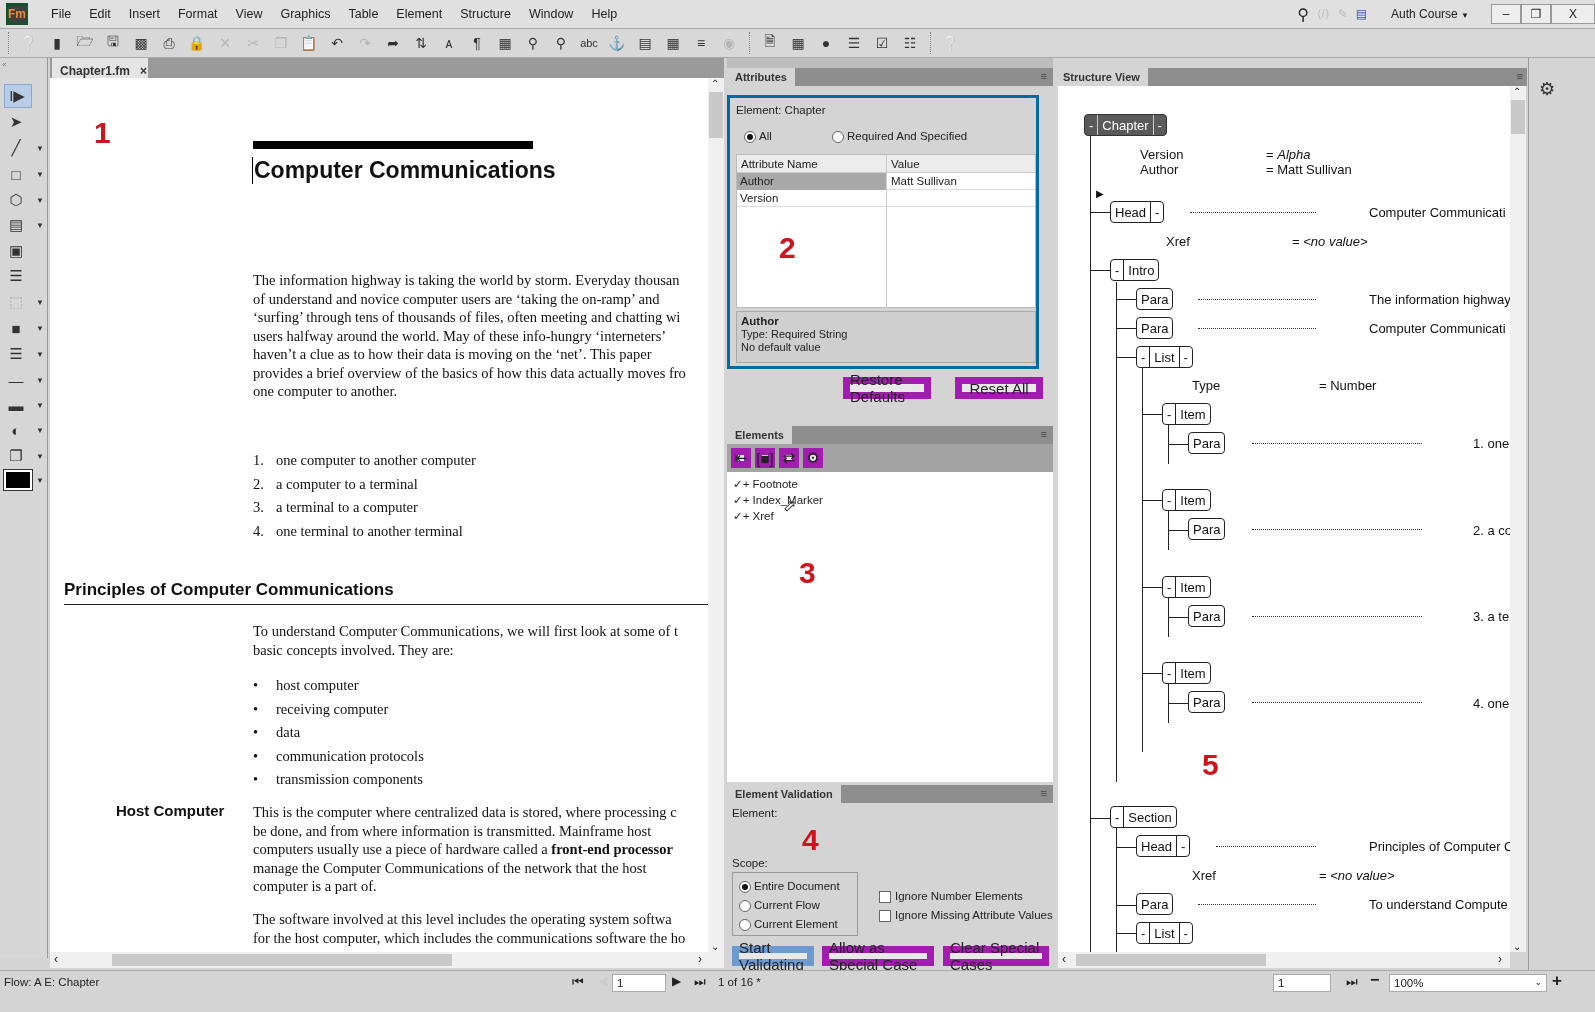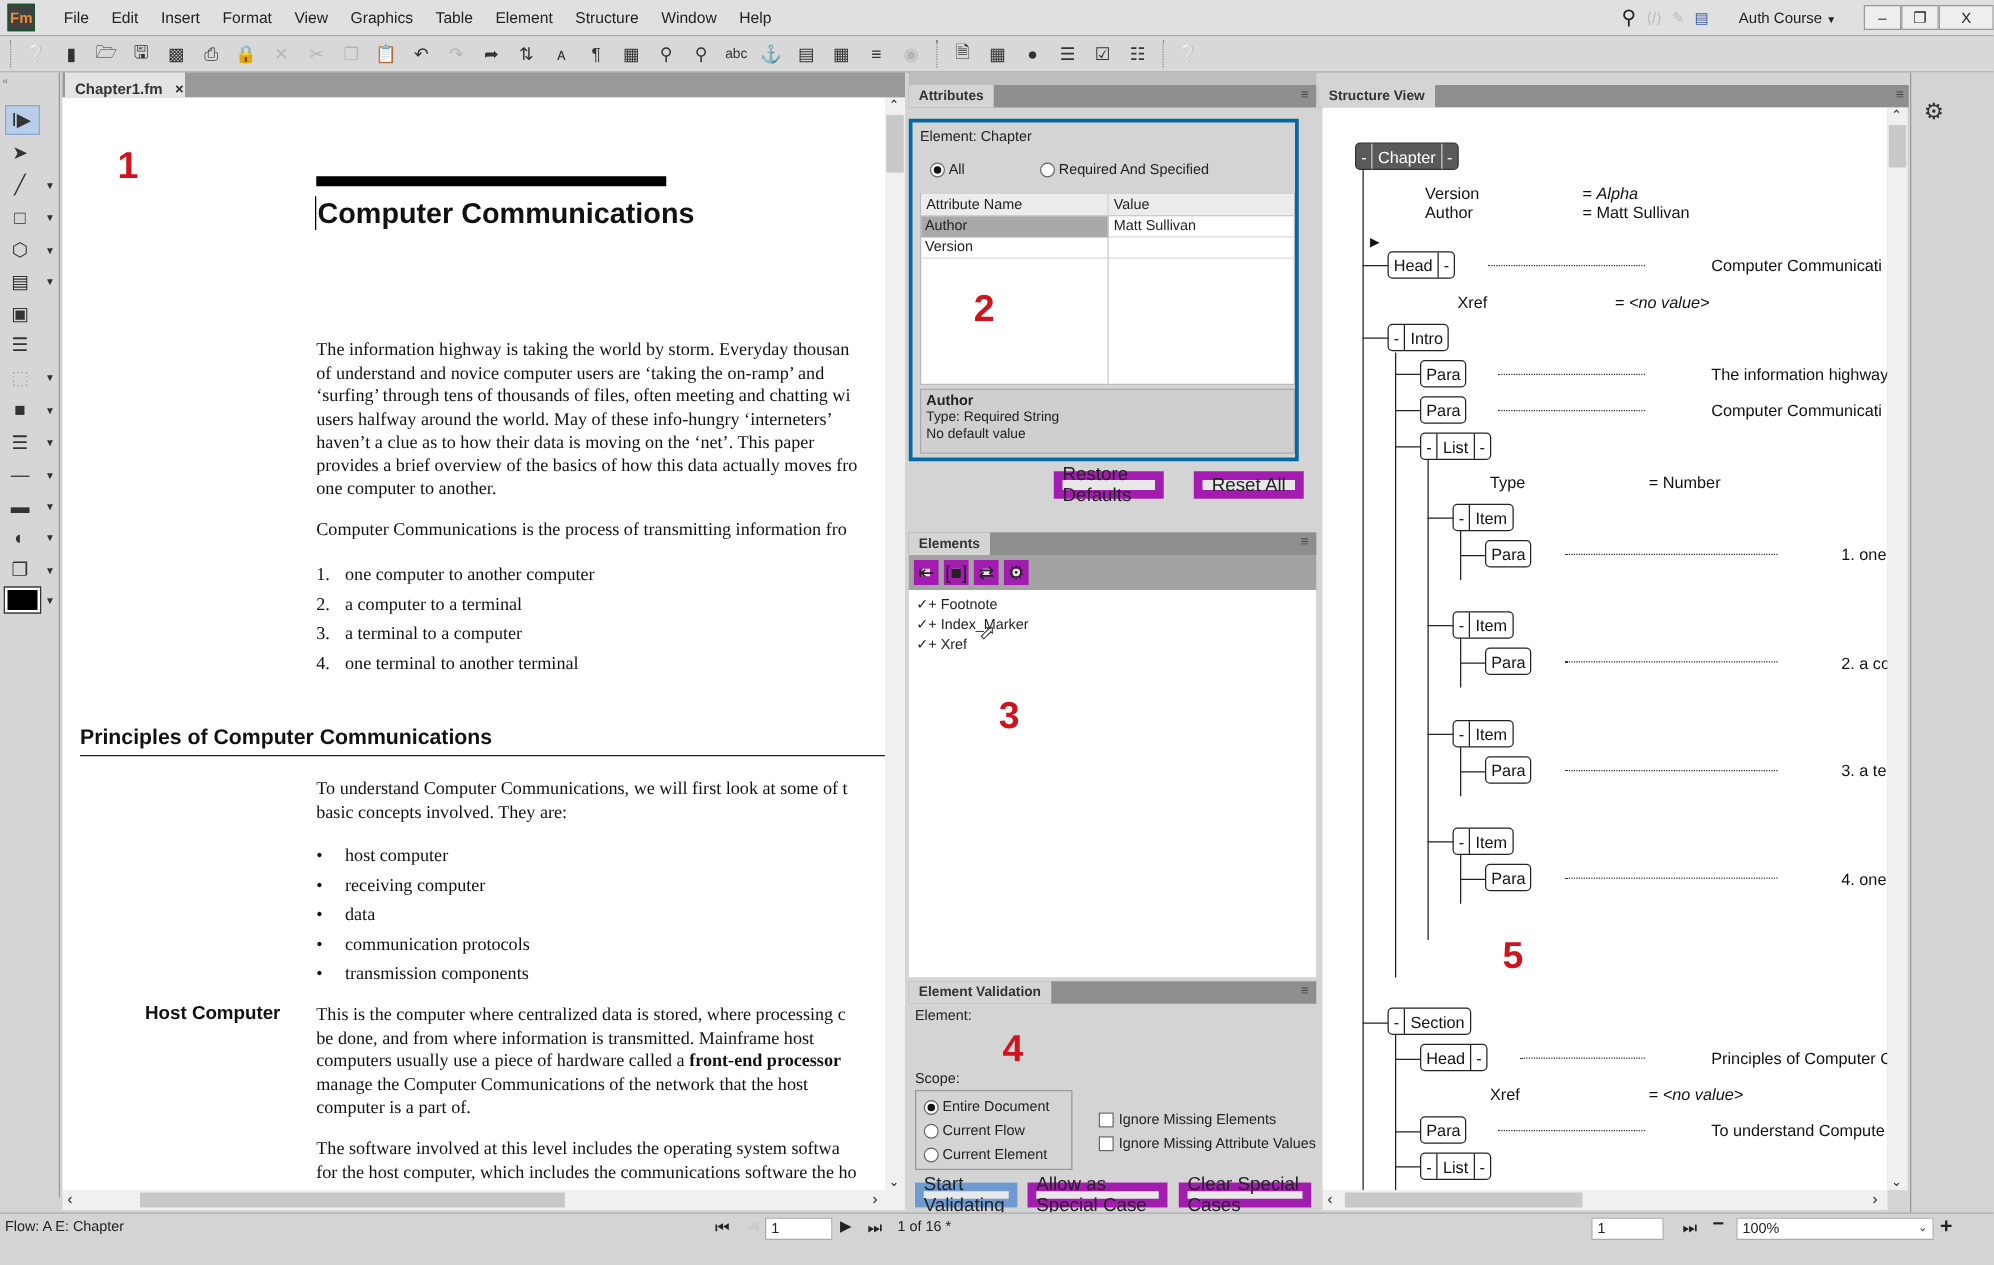--- a/index.html
+++ b/index.html
@@ -1,20 +1,20 @@
 <!DOCTYPE html>
 <html><head>
 <meta charset="utf-8">
 <style>
 *{box-sizing:border-box;margin:0;padding:0}
 body{width:1595px;height:1012px;overflow:hidden;background:#d4d4d4;font-family:"Liberation Sans",sans-serif;font-size:12px;color:#222;position:relative}
 .abs{position:absolute}
 
 #menubar{left:0;top:0;width:1595px;height:28px;background:#e0e0e0;display:flex;align-items:center}
-#logo{width:22px;height:22px;background:#404040;border:1px solid #14532d;color:#f08a3a;font-weight:bold;font-size:12px;display:flex;align-items:center;justify-content:center;margin:0 14px 0 6px}
+#logo{width:22px;height:22px;background:#404040;border:3px solid #14532d;color:#f08a3a;font-weight:bold;font-size:12px;display:flex;align-items:center;justify-content:center;margin:0 14px 0 6px}
 .menu{padding:0 9px;font-size:12.5px;color:#222;cursor:default}
 #rightbar{position:absolute;right:0;top:0;height:28px;display:flex;align-items:center;gap:8px}
 .winbtn{width:30px;height:20px;border:1px solid #999;background:#eee;display:flex;align-items:center;justify-content:center;font-size:12px;margin-left:-8px}
 
 #toolbar{left:0;top:28px;width:1595px;height:30px;background:#d8d8d8;border-top:1px solid #aaa;border-bottom:1px solid #aaa;display:flex;align-items:center;padding-left:8px}
 .tb{width:28px;height:24px;display:flex;align-items:center;justify-content:center;font-size:14px;color:#333}
 .tb.dis{color:#b5b5b5}
 .sep{width:1px;height:22px;border-left:1px dotted #888;margin:0 6px}
 
 #lefttools{left:0;top:58px;width:48px;height:900px;background:#d6d6d6;border-right:1px solid #999}
@@ -193,21 +193,20 @@
   <div class="abs" style="left:202px;top:79px;font-size:23px;font-weight:bold;color:#111;border-left:1px solid #000;padding-left:1px">Computer Communications</div>
   <div class="abs serif" style="left:203px;top:193px;white-space:nowrap">
     <div>The information highway is taking the world by storm. Everyday thousan</div>
     <div>of understand and novice computer users are ‘taking the on-ramp’ and</div>
     <div>‘surfing’ through tens of thousands of files, often meeting and chatting wi</div>
     <div>users halfway around the world. May of these info-hungry ‘interneters’</div>
     <div>haven’t a clue as to how their data is moving on the ‘net’. This paper</div>
     <div>provides a brief overview of the basics of how this data actually moves fro</div>
     <div>one computer to another.</div>
   </div>
-  <div class="abs serif" style="left:203px;top:337px;white-space:nowrap">Computer Communications is the process of transmitting information fro</div>
   <div class="abs serif" style="left:203px;top:371px;line-height:23.6px;white-space:nowrap">
     <div><span style="display:inline-block;width:23px">1.</span><span>one computer to another computer</span></div>
     <div><span style="display:inline-block;width:23px">2.</span><span>a computer to a terminal</span></div>
     <div><span style="display:inline-block;width:23px">3.</span><span>a terminal to a computer</span></div>
     <div><span style="display:inline-block;width:23px">4.</span><span>one terminal to another terminal</span></div>
   </div>
   <div class="abs" style="left:14px;top:502px;font-size:17px;font-weight:bold;color:#111">Principles of Computer Communications</div>
   <div class="abs" style="left:14px;top:526px;width:660px;height:1px;background:#222"></div>
   <div class="abs serif" style="left:203px;top:544px;white-space:nowrap">
     <div>To understand Computer Communications, we will first look at some of t</div>
@@ -302,21 +301,21 @@
     </div>
   <div class="panelmenu">≡</div>
   <div class="abs" style="left:5px;top:22px;font-size:11.5px">Element:</div>
   <div class="abs callout" style="left:75px;top:38px">4</div>
   <div class="abs" style="left:5px;top:72px;font-size:11.5px">Scope:</div>
   <div class="abs" style="left:5px;top:87px;width:126px;height:64px;border:1px solid #999;padding:4px 6px;font-size:11.5px;line-height:19px">
     <div><span class="radio on"></span><span>Entire Document</span></div>
     <div><span class="radio"></span><span>Current Flow</span></div>
     <div><span class="radio"></span><span>Current Element</span></div>
   </div>
-  <div class="abs" style="left:152px;top:105px;font-size:11.5px"><span class="check"></span><span>Ignore Missing Elements</span></div>
+  <div class="abs" style="left:152px;top:105px;font-size:11.5px"><span class="check"></span><span>Ignore Number Elements</span></div>
   <div class="abs" style="left:152px;top:124px;font-size:11.5px"><span class="check"></span><span>Ignore Missing Attribute Values</span></div>
   <div class="btn" style="left:5px;top:161px;width:82px;height:20px;border-color:#6e9ad0">Start Validating</div>
   <div class="btn" style="left:95px;top:161px;width:112px;height:20px">Allow as Special Case</div>
   <div class="btn" style="left:216px;top:161px;width:106px;height:20px">Clear Special Cases</div>
 </div>
 
 <div class="abs" style="left:1055px;top:68px;width:472px;height:18px">
   <div class="paneltabbar">
       <div class="paneltab">Structure View</div>
     </div>

